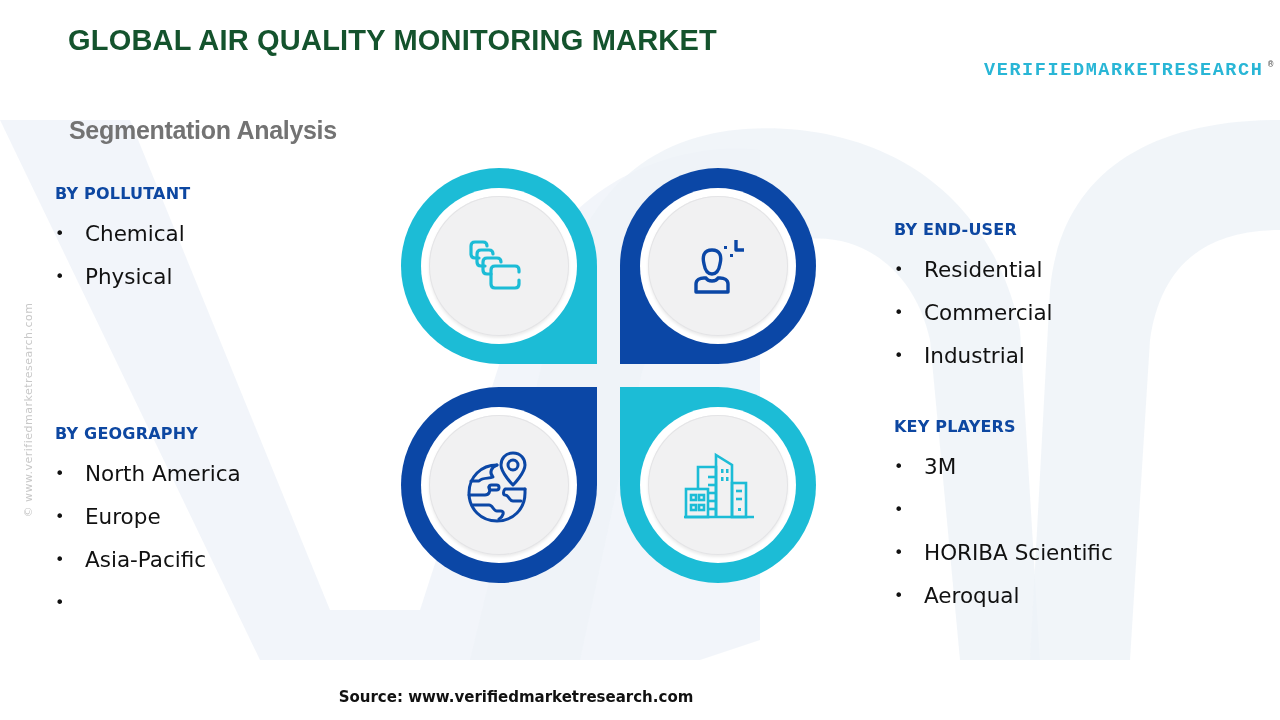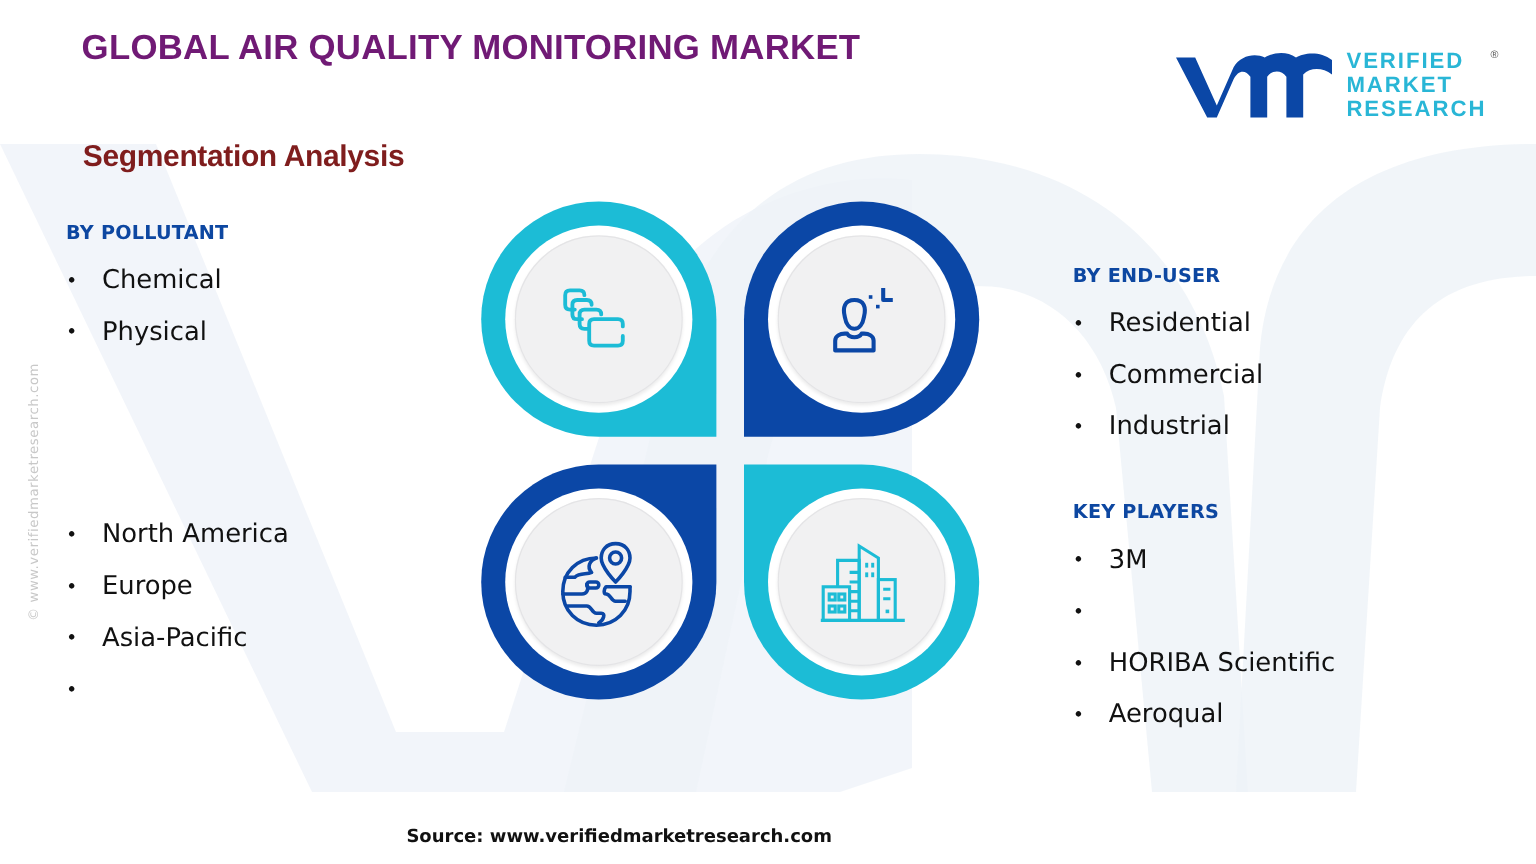--- a/index.html
+++ b/index.html
@@ -1,26 +1,26 @@
 <!DOCTYPE html>
 <html><head>
 <meta charset="utf-8">
 <style>
   * { box-sizing: border-box; margin: 0; padding: 0; }
   html, body { width: 1280px; height: 720px; overflow: hidden; background: #ffffff; }
   body { position: relative; font-family: "DejaVu Sans", "Liberation Sans", sans-serif; color: #111111; }
 
   .watermark-bg { position: absolute; left: 0; top: 0; width: 1280px; height: 720px; z-index: 0; }
 
-  .title { position: absolute; left: 68px; top: 24px; font-size: 29px; font-weight: bold; color: #701a75; letter-spacing: 0.2px; z-index: 2; font-family: "Liberation Sans", sans-serif; }
-  .subtitle { position: absolute; left: 69px; top: 116px; font-size: 25px; font-weight: bold; color: #7f1d1d; z-index: 2; font-family: "Liberation Sans", sans-serif; letter-spacing: -0.3px; }
+  .title { position: absolute; left: 68px; top: 24px; font-size: 29px; font-weight: bold; color: #14532d; letter-spacing: 0.2px; z-index: 2; font-family: "Liberation Sans", sans-serif; }
+  .subtitle { position: absolute; left: 69px; top: 116px; font-size: 25px; font-weight: bold; color: #737373; z-index: 2; font-family: "Liberation Sans", sans-serif; letter-spacing: -0.3px; }
 
   .logo { position: absolute; left: 976px; top: 38px; width: 270px; height: 66px; z-index: 2; display: flex; align-items: center; }
   .logo-mark { width: 138px; height: 62px; }
-  .logo-text { margin-left: 8px; display: flex; flex-direction: column; line-height: 20px; font-family: Liberation Sans, sans-serif; font-weight: bold; font-size: 18.5px; color: #29b6d6; letter-spacing: 1.6px; position: relative; justify-content: center; }
+  .logo-text { margin-left: 8px; display: flex; line-height: 20px; font-family: Liberation Mono, monospace; font-weight: bold; font-size: 18.5px; color: #29b6d6; letter-spacing: 1.6px; position: relative; justify-content: center; }
   .logo-reg { position: absolute; right: -10px; top: -6px; font-size: 9px; color: #555; letter-spacing: 0; font-weight: normal; }
 
   .side-watermark { position: absolute; left: 28px; top: 410px; transform: translate(-50%, -50%) rotate(-90deg); font-size: 11px; color: #c8c8c8; white-space: nowrap; z-index: 2; letter-spacing: 0.5px; }
 
   .segment { position: absolute; z-index: 2; }
   .segment h3 { font-size: 16px; font-weight: bold; color: #0d47a1; font-family: "DejaVu Sans", sans-serif; letter-spacing: 0.2px; margin-bottom: 9px; }
   .segment ul { list-style: none; }
   .segment li { display: flex; align-items: center; height: 43px; font-size: 21.5px; color: #111; }
   .segment li .bullet { width: 30px; font-size: 16px; color: #111; display: inline-block; }
 
@@ -74,20 +74,21 @@
         <span>Chemical</span>
       </li>
     <li>
         <span class="bullet">•</span>
         <span>Physical</span>
       </li>
   </ul>
 </div>
 
 <div class="segment seg-geography">
+  <h3>BY GEOGRAPHY</h3>
   <ul>
     <li>
         <span class="bullet">•</span>
         <span>North America</span>
       </li>
     <li>
         <span class="bullet">•</span>
         <span>Europe</span>
       </li>
     <li>

